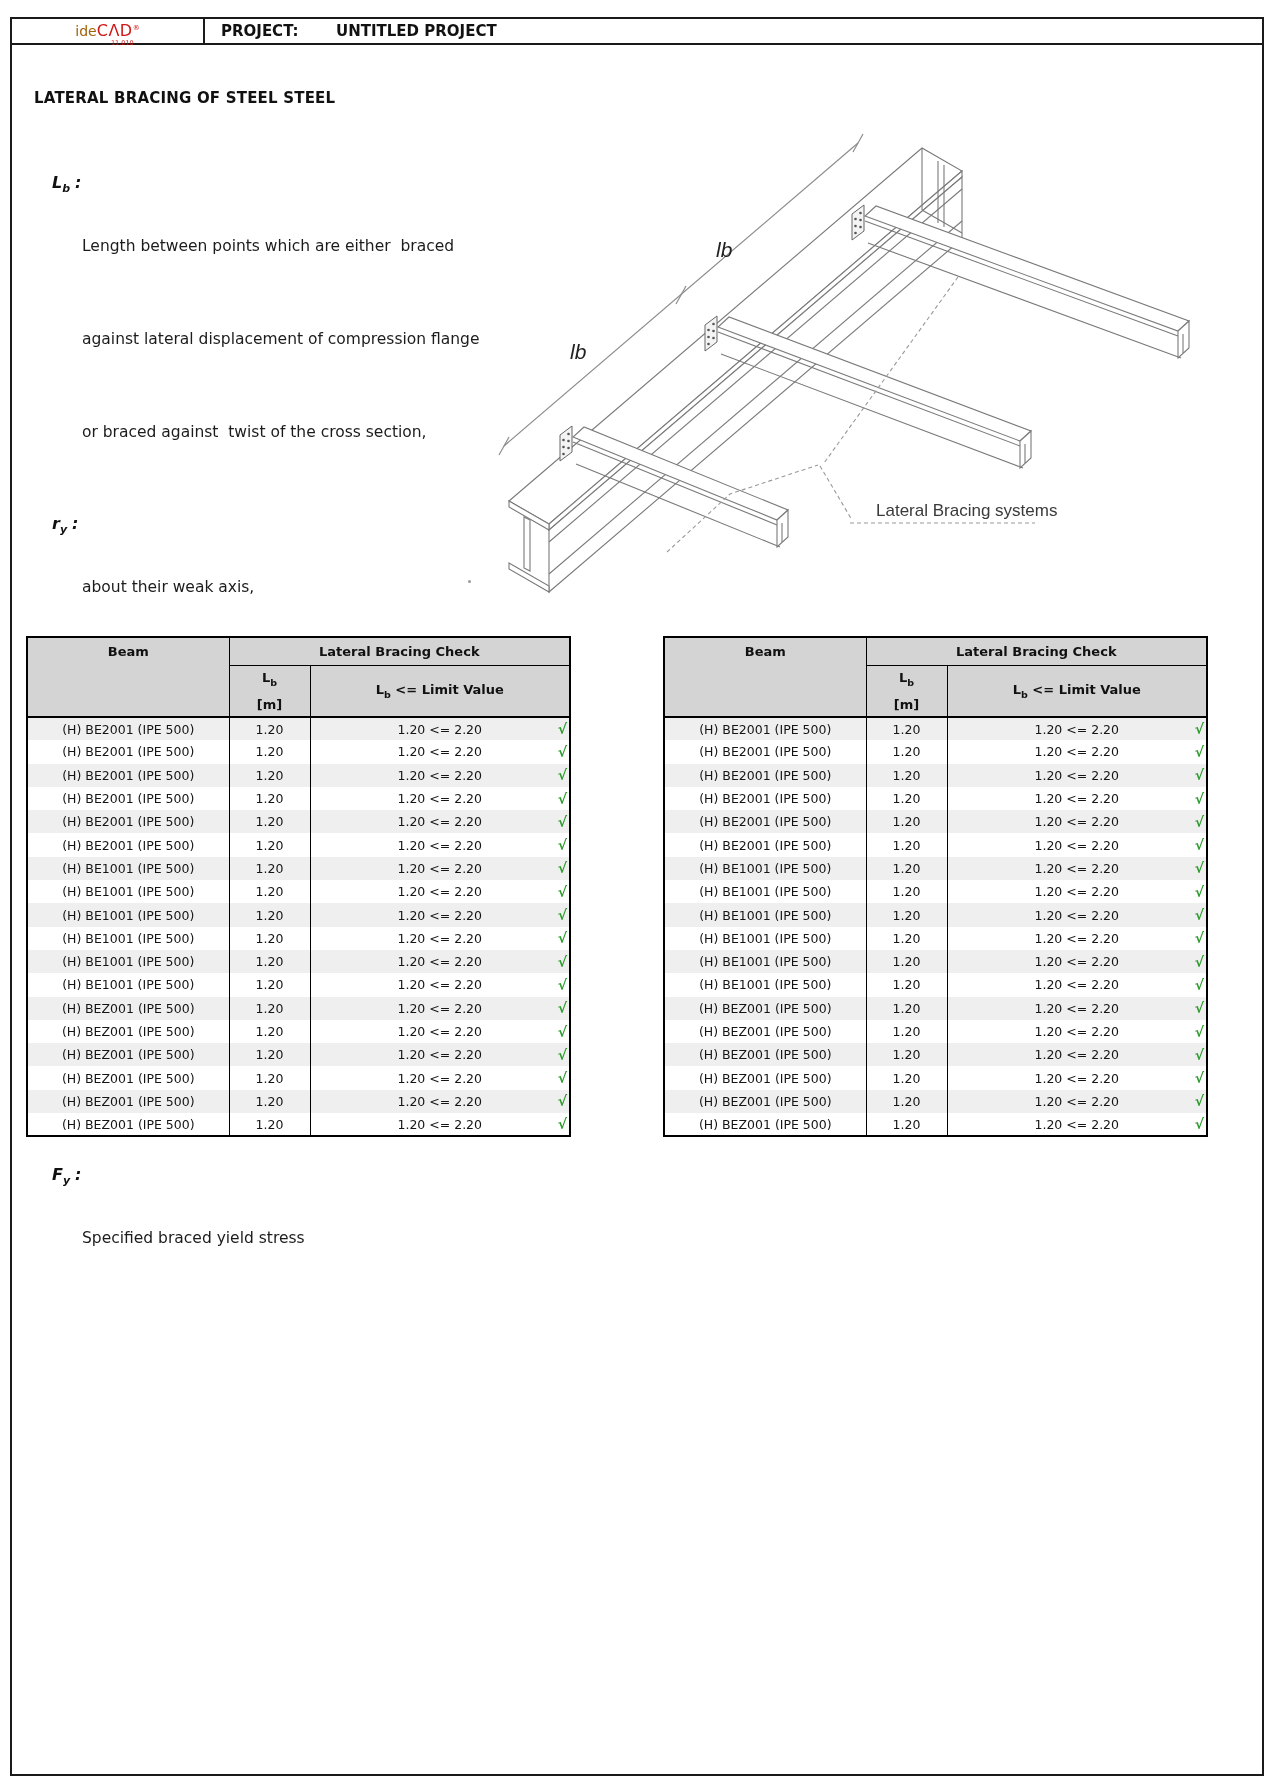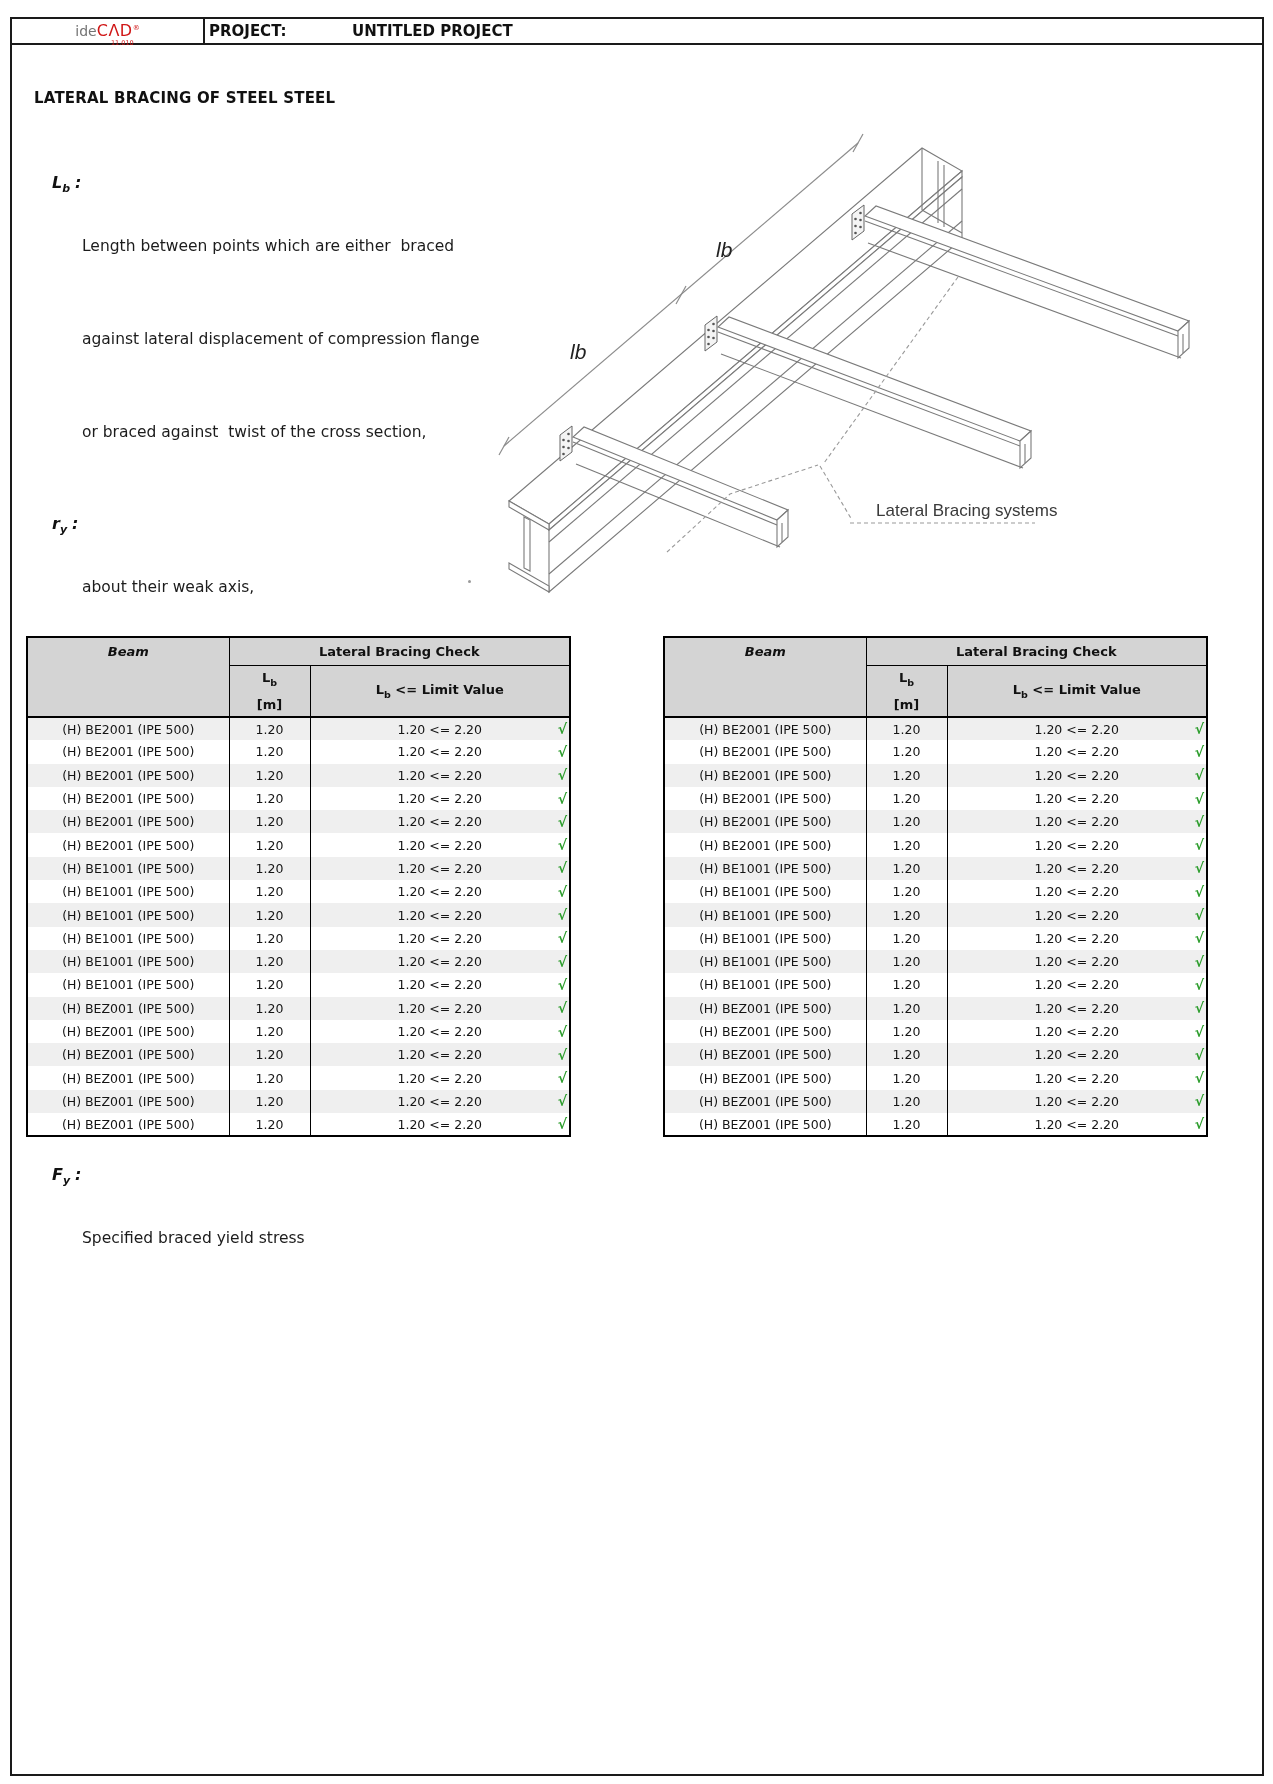--- a/index.html
+++ b/index.html
@@ -6,26 +6,26 @@
   html,body { width:1273px; height:1784px; background:#fff; overflow:hidden;
               font-family:"DejaVu Sans","Liberation Sans",sans-serif; color:#111; }
   .page-frame { position:absolute; left:10px; top:17px; width:1254px; height:1759px;
                 border:2px solid #1a1a1a; background:#fff; }
   
   .header-band { position:absolute; left:0; top:0; width:100%; height:26px;
                  border-bottom:2px solid #1a1a1a; display:flex; }
   .logo-cell { width:193px; border-right:2px solid #1a1a1a; display:flex;
                align-items:center; justify-content:center; }
   .logo { position:relative; line-height:1; white-space:nowrap; }
-  .brand-ide { color:#737373; font-size:14px; }
+  .brand-ide { color:#a16207; font-size:14px; }
   .brand-cad { color:#d01616; font-weight:normal; font-size:16px; letter-spacing:.5px; }
   .brand-reg { color:#d01616; font-size:7px; vertical-align:super; }
   .brand-ver { position:absolute; right:6px; bottom:-7px; color:#d01616; font-size:6.5px; }
-  .project-cell { flex:1; display:flex; align-items:center; padding-left:4px;
-                  font-weight:bold; font-size:15px;gap:28px; }
+  .project-cell { flex:1; display:flex; align-items:center; padding-left:16px;
+                  font-weight:bold; font-size:15px; }
   .project-label { width:115px; }
   
   .page-title { position:absolute; left:22px; top:70px; font-weight:bold; font-size:15px;
                 letter-spacing:.2px; }
   
   .definitions { position:absolute; left:40px; top:150px; width:500px; }
   .def { position:relative; }
   .def-sym { position:absolute; left:0; top:4px; font-weight:bold; font-style:italic;
              font-size:16px; white-space:nowrap; }
   .def-sym sub { font-size:11px; font-weight:bold; }
@@ -41,21 +41,21 @@
   .stray-dot { position:absolute; left:456px; top:561px; width:3px; height:3px;
                border-radius:50%; background:#9a9a9a; }
   
   table.check-table { position:absolute; top:617px; width:543px; border-collapse:collapse;
                       table-layout:fixed; border:2px solid #000; background:#fff; }
   #table-left { left:14px; } #table-right { left:651px; }
   .check-table thead th { background:#d4d4d4; font-size:13px; font-weight:bold;
                           border:1px solid #000; padding:0; text-align:center; }
   .check-table thead sub { font-size:9.5px; font-weight:bold; }
   .h1 th { height:28px; }
-  .beam-h { vertical-align:top; padding-top:6px !important;font-style:italic; }
+  .beam-h { vertical-align:top; padding-top:6px !important; }
   .lb-h { height:28px; border-bottom:none !important; }
   .unit-h { height:24px; border-top:none !important; }
   .limit-h { white-space:pre; }
   .check-table tbody { border-top:2px solid #000; }
   .check-table tbody td { height:23.3px; font-size:12.5px; text-align:center; padding:0;
                           color:#141414; }
   .c-beam,.c-lb { border-right:1px solid #000; }
   .check-table tbody tr:nth-child(odd){ background:#efefef; }
   .c-limit { position:relative; }
   .check-mark { position:absolute; right:2px; top:50%; transform:translateY(-50%);

